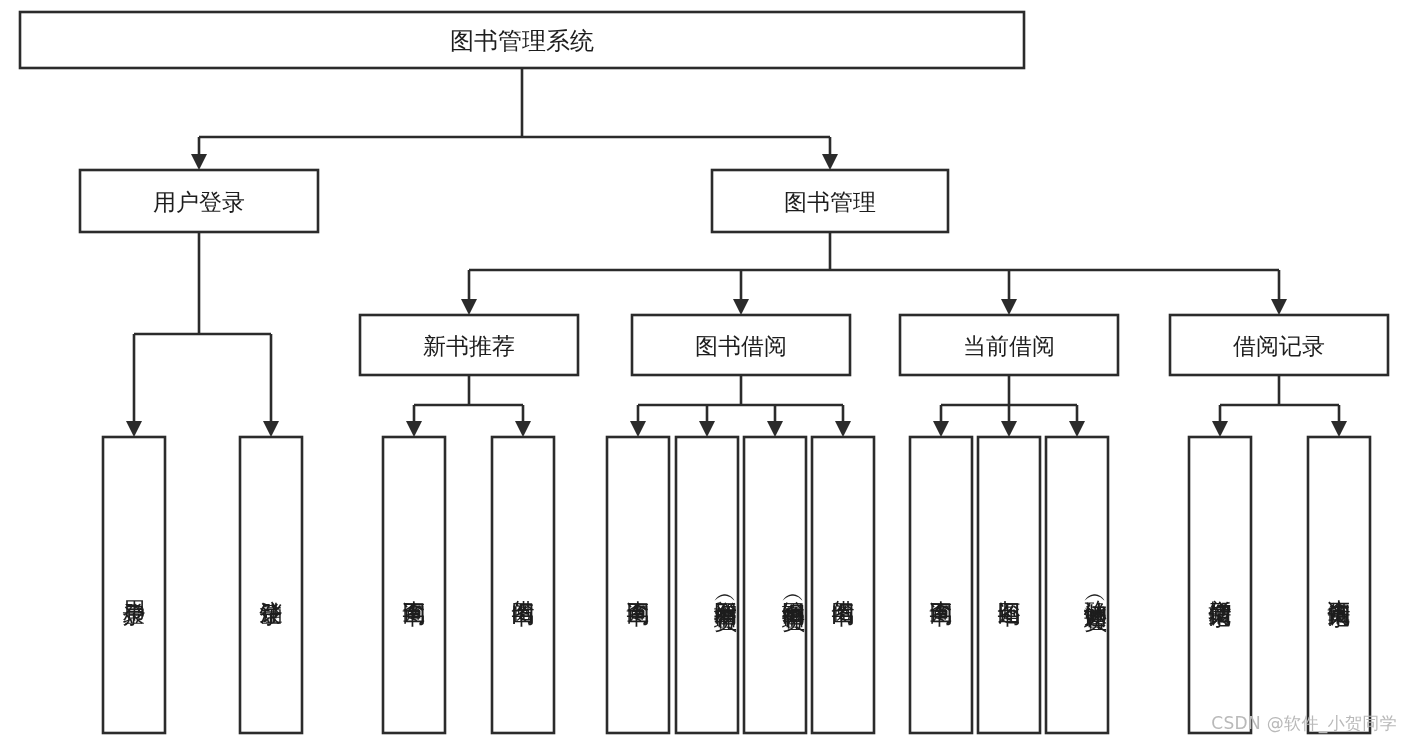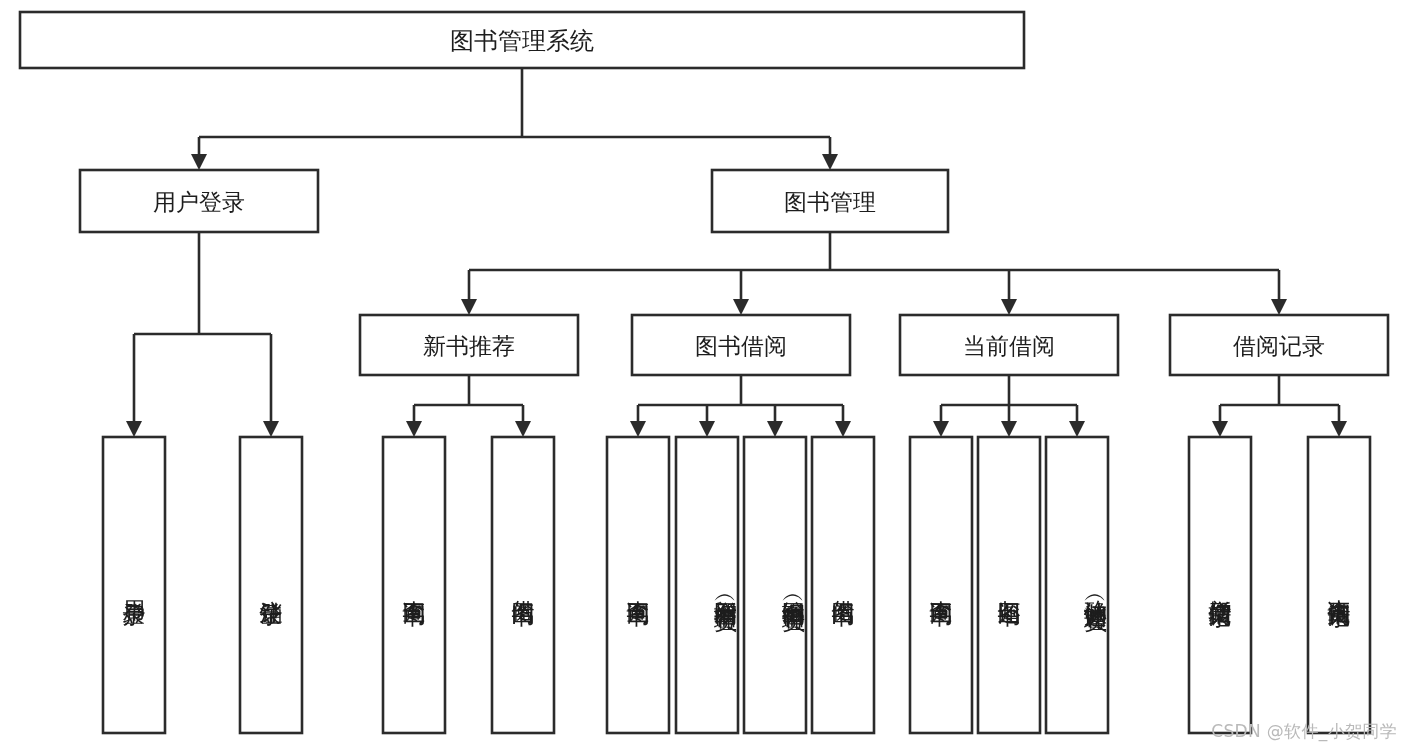--- a/index.html
+++ b/index.html
@@ -64,21 +64,21 @@
     fill: none;
     stroke-linecap: butt;
   }
   .arrow-head {
     fill: #2b2b2b;
     stroke: none;
   }
   #watermark {
     position: absolute;
     right: 8px;
-    bottom: 4px;
+    bottom: 12px;
     font-size: 17px;
     color: #b9b9b9;
     font-family: "DejaVu Sans", "Liberation Sans", sans-serif;
     letter-spacing: 0.02em;
     white-space: nowrap;
   }
 </style>
 </head>
 <body>
 

